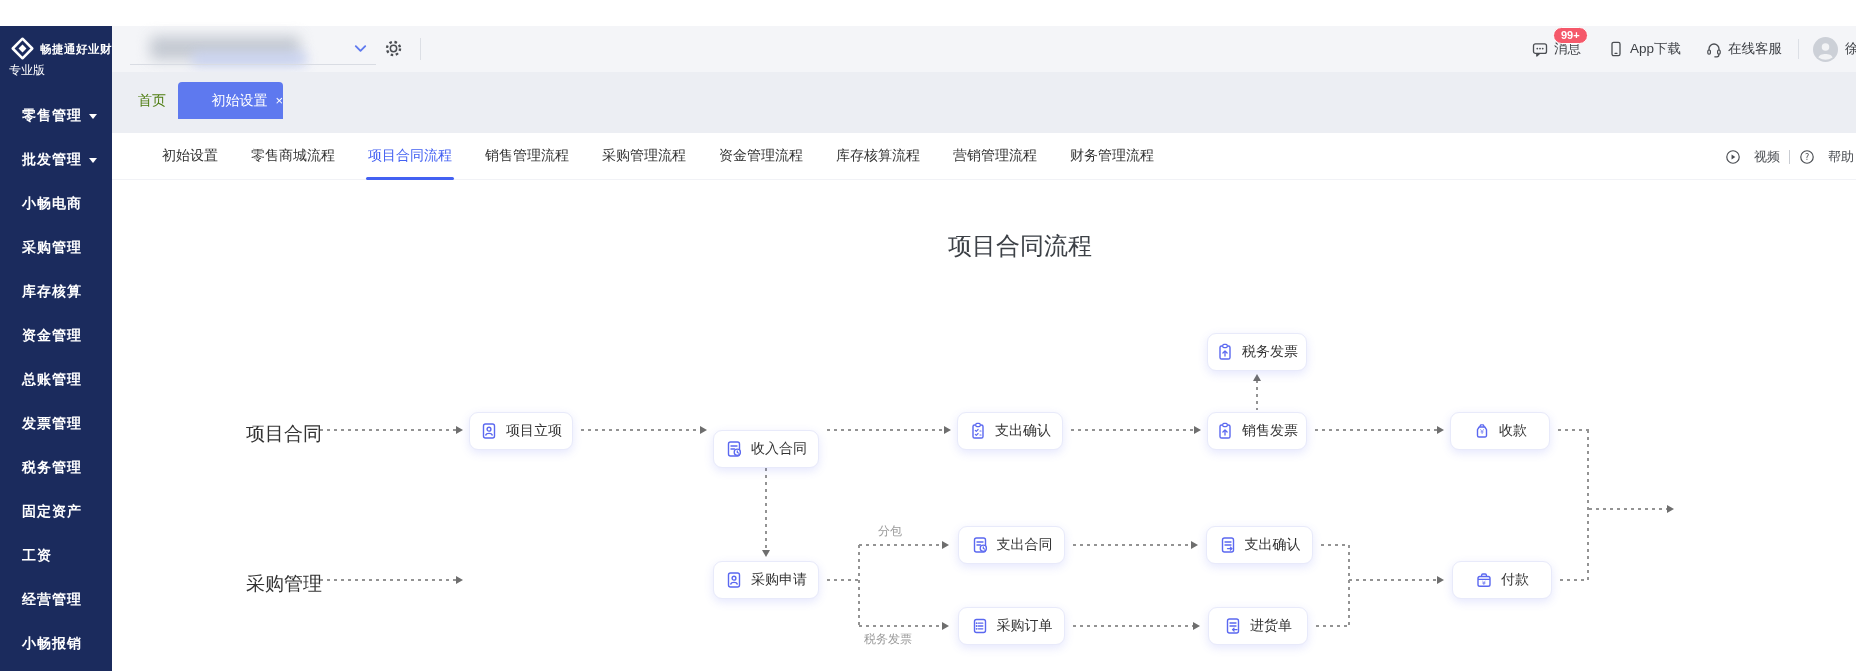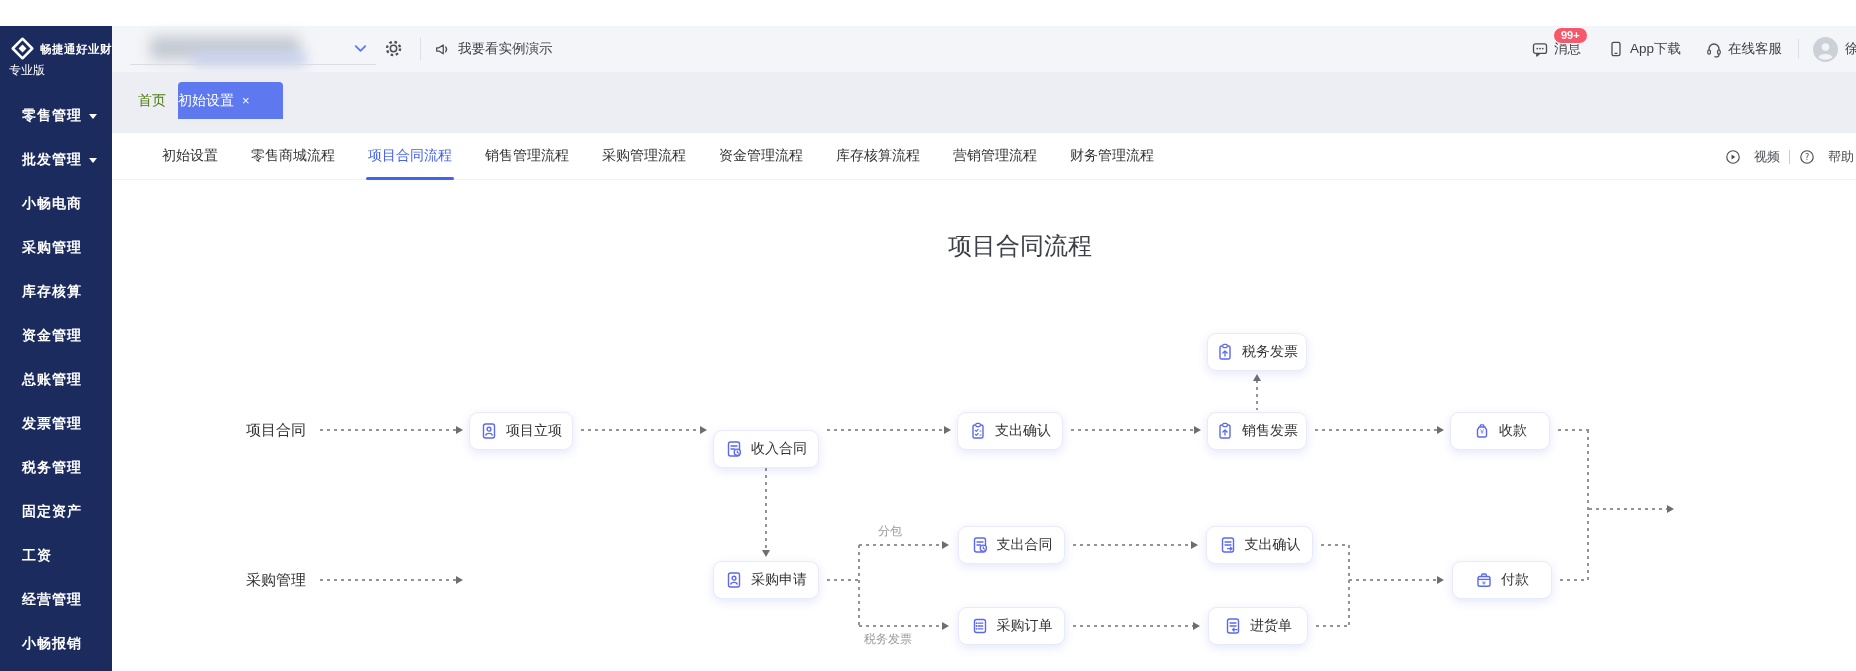--- a/index.html
+++ b/index.html
@@ -29,36 +29,36 @@
   .demo-text{font-size:13.5px;color:#3c3f44;}
   .hright{position:absolute;right:-16px;top:0;height:46px;display:flex;align-items:center;}
   .hitem{display:flex;align-items:center;gap:5px;font-size:13.5px;color:#3c3f44;cursor:pointer;position:relative;white-space:nowrap;}
   .badge{position:absolute;left:22px;top:-13px;background:#f5586a;color:#fff;font-size:11px;font-weight:700;
          padding:1px 7px;border-radius:9px;border:1.5px solid #fff;line-height:13px;}
   .avatar-wrap{display:flex;align-items:center;gap:7px;cursor:pointer;}
   .uname{font-size:13.5px;color:#3c3f44;}
   
   .tabstrip{position:absolute;left:112px;top:72px;right:0;height:61px;background:#eceef3;}
   .tab-home{position:absolute;left:16px;top:10px;height:37px;line-height:37px;padding:0 10px;font-size:14px;color:#4d7c0f;cursor:pointer;}
-  .tab-active{position:absolute;left:66px;top:10px;height:37px;line-height:37px;width:105px;text-align:left;
+  .tab-active{position:absolute;left:66px;top:10px;height:37px;line-height:37px;width:105px;text-align:right;
               background:#5e79ef;color:#fff;font-size:14px;border-radius:4px 4px 0 0;cursor:pointer;}
   .tab-close{margin-left:8px;font-size:13px;cursor:pointer;}
   
   .panel{position:absolute;left:112px;top:133px;right:0;bottom:0;background:#fff;}
   .subtabs{position:relative;height:47px;display:flex;align-items:center;gap:33px;padding-left:50px;border-bottom:1px solid #f1f2f6;box-sizing:border-box;}
   .subtab{font-size:14px;color:#333;cursor:pointer;position:relative;white-space:nowrap;}
   .subtab.active{color:#4361f2;}
   .subtab.active::after{content:"";position:absolute;left:-2px;right:-2px;bottom:-15px;height:3px;background:#4361f2;border-radius:2px;}
   .subtabs-right{position:absolute;right:2px;top:0;height:47px;display:flex;align-items:center;font-size:13px;color:#4a4d52;}
   .sr-item{display:flex;align-items:center;gap:13px;cursor:pointer;white-space:nowrap;}
   .sr-div{width:0;height:14px;border-left:1px solid #c9ccd2;margin:0 9px;}
   
   .canvas{position:absolute;left:0;top:47px;right:0;bottom:0;}
   .flow-title{position:absolute;left:798px;top:50px;width:220px;text-align:center;font-size:24px;font-weight:500;color:#3c4046;}
-  .rowlabel{position:absolute;font-size:15px;font-weight:500;color:#333;white-space:nowrap;}
+  .rowlabel{position:absolute;font-size:19px;font-weight:500;color:#333;white-space:nowrap;}
   .node{position:absolute;height:38px;background:#fff;border:1px solid #e8eafa;border-radius:9px;
         box-shadow:0 3px 10px rgba(96,108,240,.16);display:flex;align-items:center;justify-content:center;gap:8px;
         font-size:14px;color:#333;box-sizing:border-box;cursor:pointer;white-space:nowrap;}
   .hd{position:absolute;height:2px;background:repeating-linear-gradient(90deg,#939393 0 3px,transparent 3px 7px);}
   .vd{position:absolute;width:2px;background:repeating-linear-gradient(180deg,#939393 0 3px,transparent 3px 7px);}
   .ar{position:absolute;width:0;height:0;}
   .ar.r{border-top:4.5px solid transparent;border-bottom:4.5px solid transparent;border-left:7px solid #6e6e6e;}
   .ar.u{border-left:4.5px solid transparent;border-right:4.5px solid transparent;border-bottom:7px solid #6e6e6e;}
   .ar.d{border-left:4.5px solid transparent;border-right:4.5px solid transparent;border-top:7px solid #6e6e6e;}
   .edgelabel{position:absolute;font-size:12px;color:#999;white-space:nowrap;}
@@ -201,28 +201,20 @@
       <svg width="17" height="17">
         <use href="#icon-chevron-down"></use>
       </svg>
     </span>
   <span class="gear">
       <svg width="19" height="19">
         <use href="#icon-gear"></use>
       </svg>
     </span>
   <div class="hdiv" style="left:308px"></div>
-  <div class="demo">
-    <span>
-        <svg width="17" height="17">
-          <use href="#icon-horn"></use>
-        </svg>
-      </span>
-    <span class="demo-text">我要看实例演示</span>
-  </div>
   <div class="hright">
     <div class="hitem" style="margin-right:26px">
       <span>
           <svg width="18" height="18">
             <use href="#icon-bubble"></use>
           </svg>
         </span>
       <span>消息</span>
       <span class="badge">99+</span>
     </div>

